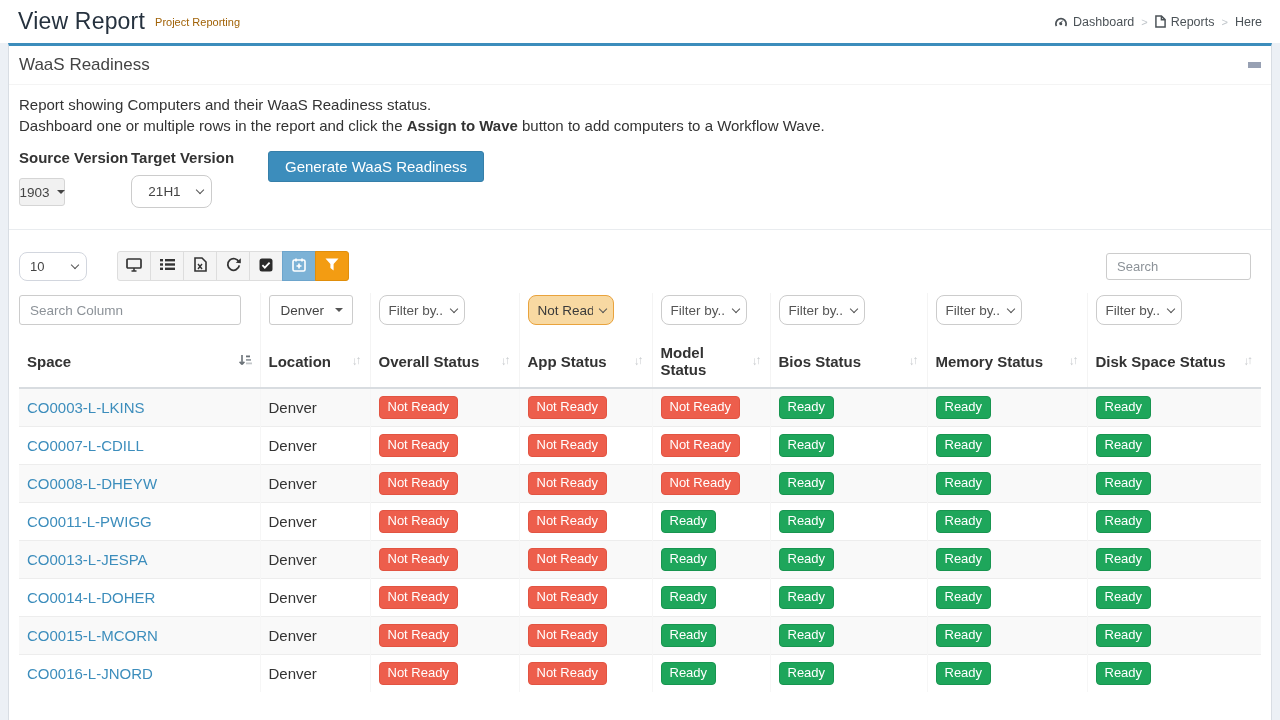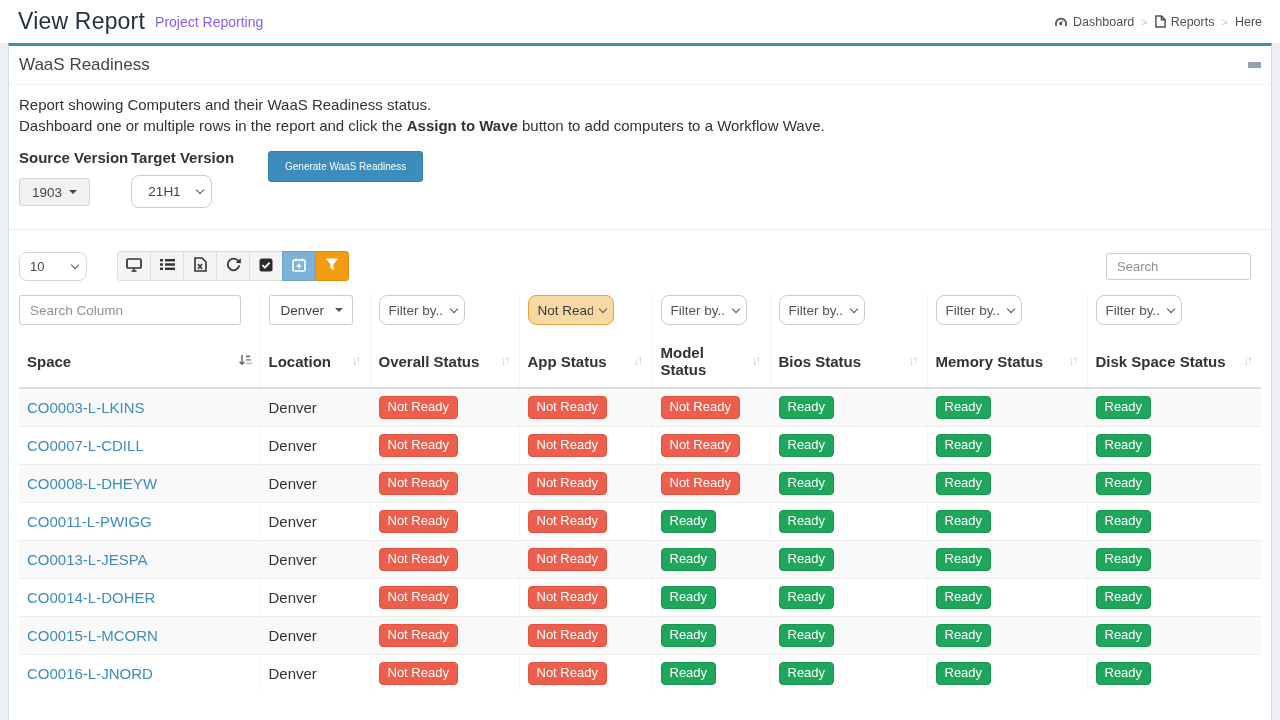--- a/index.html
+++ b/index.html
@@ -2,21 +2,21 @@
 <html style="--accent: #3c8dbc; --page_bg: #ecf0f5; --badge_ready: #1ea65b; --badge_not_ready: #ed5e4c; --filter_active_bg: #f8d9a2; --filter_active_border: #e9a33d; --toolbar_blue: #7cb2d6; --toolbar_orange: #f39c12; --highlight_bg: #f8dfa6;"><head>
 <meta charset="utf-8">
 <style>
   * { margin:0; padding:0; box-sizing:border-box; }
   html,body { width:1280px; height:720px; overflow:hidden; }
   body { font-family:"Liberation Sans", sans-serif; background:var(--page_bg,#ecf0f5); color:#333; }
 
   
   .topbar { height:43px; background:#fff; display:flex; align-items:center; padding:0 18px; }
   .page-title { font-size:23px; font-weight:500; color:#25313e; letter-spacing:.2px; }
-  .page-subtitle { font-size:14px; color:#8b5cf6; margin-left:10px; font-weight:400; }
+  .page-subtitle { font-size:11px; color:#a16207; margin-left:10px; font-weight:400; }
   .breadcrumb { margin-left:auto; display:flex; align-items:center; gap:7px; font-size:12.5px; color:#4b5257; }
   .breadcrumb a { color:#4b5257; text-decoration:none; display:flex; align-items:center; gap:5px; }
   .crumb-sep { color:#c0c6cb; font-size:11px; }
   .bc-icon svg { display:block; }
 
   
   .card { margin:0 8px; background:#fff; border:1px solid #d8dde3; border-top:3px solid var(--accent,#3c8dbc); min-height:700px; }
   .card-header { display:flex; align-items:center; justify-content:space-between; padding:9px 10px; border-bottom:1px solid #f4f4f4; }
   .card-title { font-size:17px; color:#444; }
   .hamburger { width:24px; height:18px; display:flex; flex-direction:column; justify-content:center; gap:2px; background:none; border:none; cursor:pointer; }
@@ -24,28 +24,28 @@
   .card-body { padding:8px 10px 0 10px; }
 
   .desc { font-size:15px; line-height:19px; color:#333; margin-top:2px; }
   .desc b { font-weight:700; }
 
   
   .version-row { display:flex; margin-top:14px; }
   .vcol1 { width:112px; }
   .vcol2 { width:109px; }
   .vlabel { font-size:15px; font-weight:700; color:#333; margin-bottom:9px; display:block; }
-  .btn-1903 { margin-top:3px; height:28px; width:71px; background:#f1f1f1; border:1px solid #d5d5d5; border-radius:3px; font-size:13.5px; color:#444; display:inline-flex; align-items:center; justify-content:center; gap:7px; cursor:pointer; font-family:inherit; }
+  .btn-1903 { margin-top:3px; height:28px; width:46px; background:#f1f1f1; border:1px solid #d5d5d5; border-radius:3px; font-size:13.5px; color:#444; display:inline-flex; align-items:center; justify-content:center; gap:7px; cursor:pointer; font-family:inherit; }
   .caret-down { width:0; height:0; border-left:4px solid transparent; border-right:4px solid transparent; border-top:4px solid #444; }
   .sel { position:relative; display:inline-block; }
   .sel select { appearance:none; -webkit-appearance:none; font-family:inherit; font-size:13.5px; color:#444; border:1px solid #ccc; border-radius:8px; background:#fff; height:30px; padding:0 24px 0 10px; cursor:pointer; }
   .sel .chev { position:absolute; right:9px; top:10px; width:6px; height:6px; border-right:1.7px solid #555; border-bottom:1.7px solid #555; transform:rotate(45deg); pointer-events:none; }
   .sel-target select { height:33px; width:81px; text-align:center; }
   .sel-target .chev { top:12px; }
-  .btn-generate { align-self:flex-start; margin-left:28px; margin-top:2px; height:31px; padding:0 16px; background:var(--accent,#3c8dbc); border:1px solid #367fa9; border-radius:3px; color:#fff; font-size:10px; font-family:inherit; cursor:pointer; }
+  .btn-generate { align-self:flex-start; margin-left:28px; margin-top:2px; height:31px; padding:0 16px; background:var(--accent,#3c8dbc); border:1px solid #367fa9; border-radius:3px; color:#fff; font-size:15px; font-family:inherit; cursor:pointer; }
 
   hr.divider { border:none; border-top:1px solid #e9ecef; margin:21px -10px 0 -10px; }
 
   
   .toolbar { display:flex; align-items:center; margin-top:21px; }
   .sel-pagesize select { height:29px; width:68px; font-size:13px; border-color:#d2d6de; }
   .sel-pagesize .chev { top:10px; }
   .btn-group { display:flex; margin-left:30px; }
   .tool-btn { width:34px; height:30px; background:#f4f4f4; border:1px solid #ddd; margin-left:-1px; display:flex; align-items:center; justify-content:center; cursor:pointer; }
   .tool-btn:first-child { margin-left:0; border-radius:3px 0 0 3px; }

